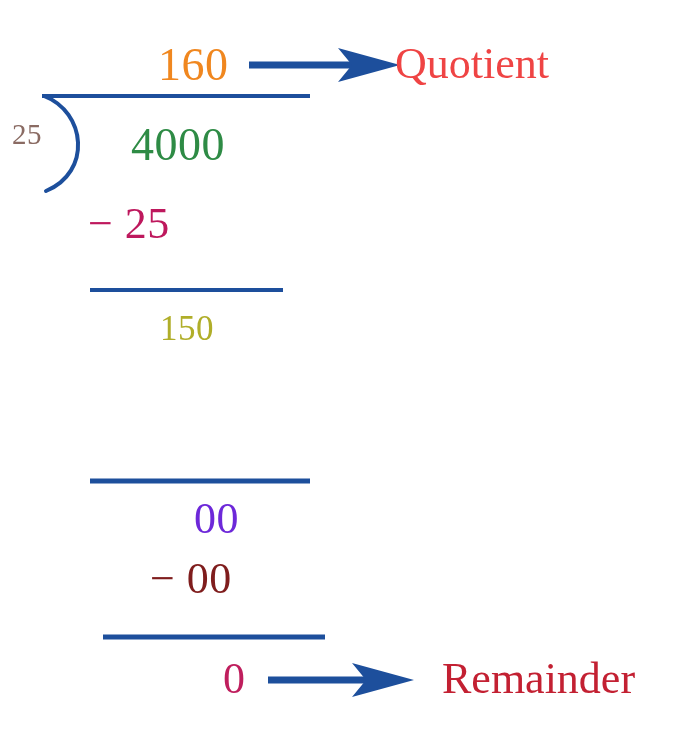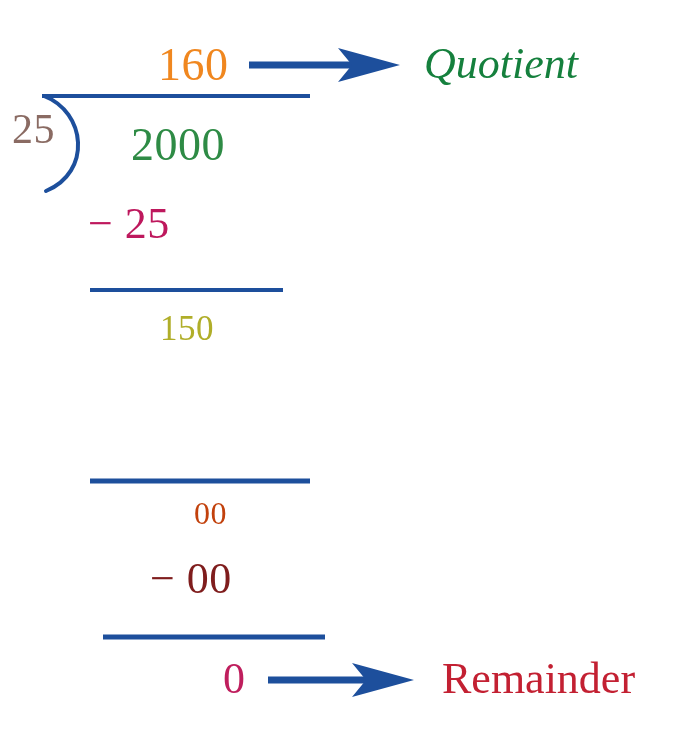--- a/index.html
+++ b/index.html
@@ -21,29 +21,29 @@
     line-height: 1;
     letter-spacing: 0.5px;
   }
   .label {
     position: absolute;
     white-space: pre;
     line-height: 1;
   }
   #quotient      { left: 158px; top: 42px;  font-size: 46px; color: #f0871f; }
   #dividend      { left: 131px; top: 122px; font-size: 46px; color: #2e8b45; }
-  #divisor       { left: 12px;  top: 108px; font-size: 42px; color: #8a6b63; }
+  #divisor       { left: 12px;  top: 120px; font-size: 29px; color: #8a6b63; }
   #step1         { left: 88px;  top: 202px; font-size: 44px; color: #be185d; }
   #step2         { left: 160px; top: 311px; font-size: 35px; color: #b0ae29; }
   #step3         { left: 108px; top: 392px; font-size: 44px; color: #b0ae29; }
-  #step4         { left: 194px; top: 497px; font-size: 32px; color: #c2410c; }
+  #step4         { left: 194px; top: 497px; font-size: 44px; color: #6d28d9; }
   #step5         { left: 150px; top: 557px; font-size: 44px; color: #7f1d1d; }
   #remainderval  { left: 223px; top: 657px; font-size: 44px; color: #bf1e5d; }
 
-  #quotient-label  { left: 424px; top: 42px;  font-size: 44px; color: #15803d; font-style: italic; }
+  #quotient-label  { left: 395px; top: 42px;  font-size: 44px; color: #ef4444; }
   #remainder-label { left: 442px; top: 657px; font-size: 44px; color: #c32032; }
 
   svg.overlay {
     position: absolute;
     left: 0; top: 0;
     width: 686px;
     height: 751px;
     pointer-events: none;
   }
 </style>
@@ -72,21 +72,21 @@
     <g>
       <line x1="268" y1="680" x2="368" y2="680" stroke="#1d4f9c" stroke-width="7" stroke-linecap="butt"></line>
       <path d="M 352 663 L 414 680 L 352 697 L 366 680 Z" fill="#1d4f9c"></path>
     </g>
   </svg>
 
   <div class="num" id="quotient">160</div>
 
   <div class="num" id="divisor">25</div>
 
-  <div class="num" id="dividend">2000</div>
+  <div class="num" id="dividend">4000</div>
 
   <div class="num" id="step1">− 25</div>
 
   <div class="num" id="step2">150</div>
 
 
   <div class="num" id="step4">00</div>
 
   <div class="num" id="step5">− 00</div>
 

